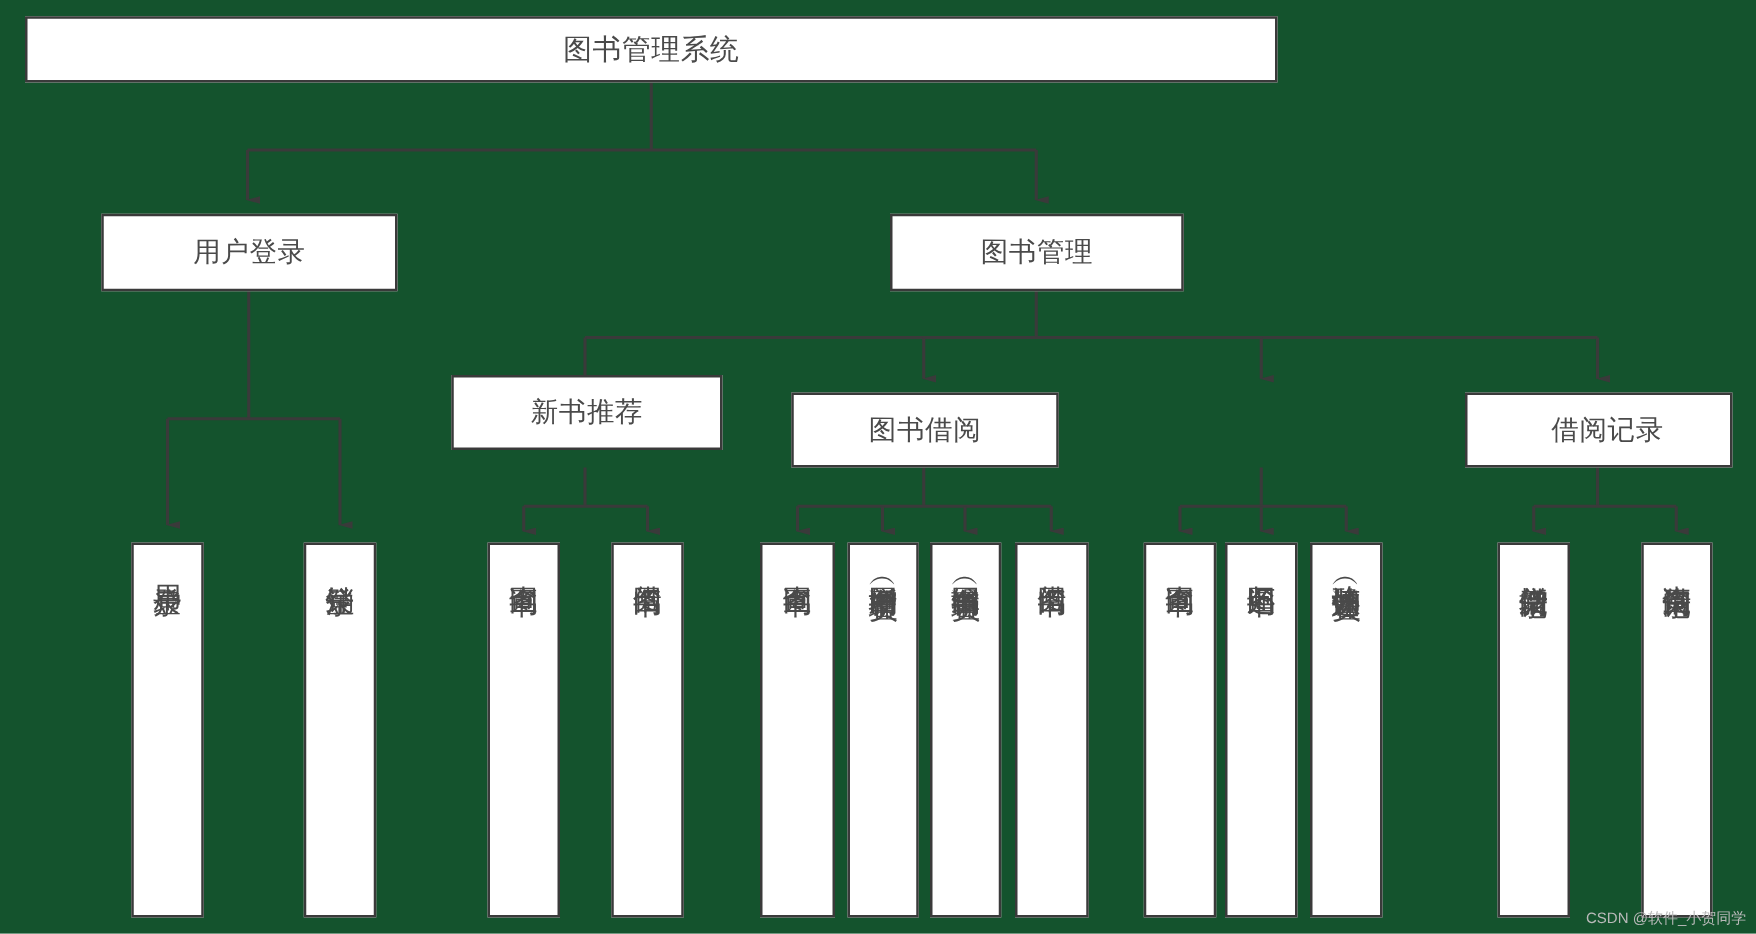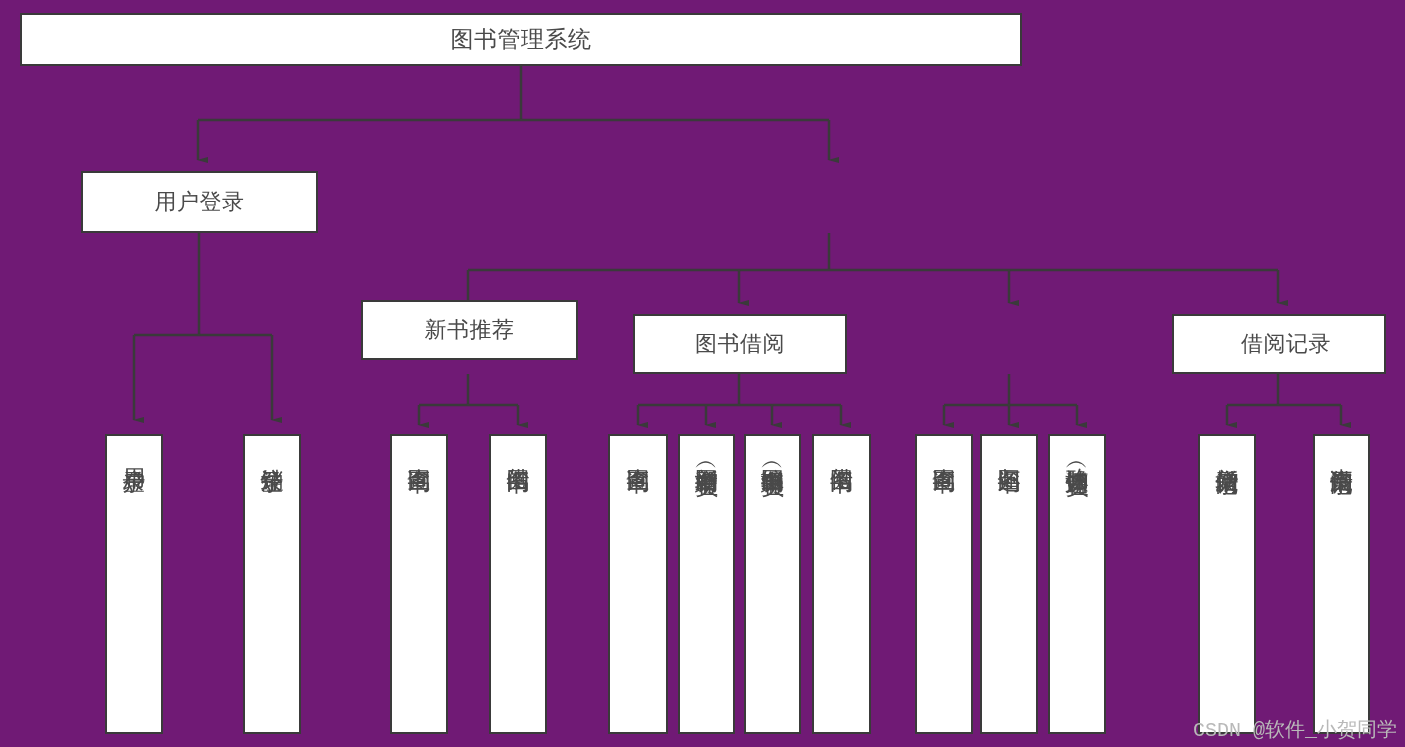--- a/index.html
+++ b/index.html
@@ -7,21 +7,21 @@
     padding: 0;
     background: #ffffff;
   }
   body {
     font-family: "Liberation Sans", "DejaVu Sans", sans-serif;
   }
   #canvas {
     position: relative;
     width: 1405px;
     height: 747px;
-    background: #701a75;
+    background: #14532d;
     overflow: hidden;
   }
   svg.wires {
     position: absolute;
     left: 0;
     top: 0;
     width: 1405px;
     height: 747px;
     pointer-events: none;
   }
@@ -58,24 +58,24 @@
     white-space: nowrap;
     margin: 0 auto;
   }
   #title-node .label {
     font-size: 23px;
   }
   #watermark {
     position: absolute;
     right: 8px;
     bottom: 4px;
-    font-size: 20px;
+    font-size: 12px;
     color: #b9b9b9;
     white-space: nowrap;
-    font-family: Liberation Mono, monospace;
+    font-family: Liberation Sans, sans-serif;
     margin-top: 40px;
   }
 </style>
 </head>
 <body>
 
 <div id="canvas">
 
   <svg class="wires" viewBox="0 0 1405 747" xmlns="http://www.w3.org/2000/svg">
     <defs>
@@ -127,20 +127,23 @@
     </g>
   </svg>
 
   <div class="node horiz" id="title-node" style="left:20px; top:13px; width:1002px; height:53px;">
     <span class="label">图书管理系统</span>
   </div>
 
   <div class="node horiz" style="left:81px; top:171px; width:237px; height:62px;">
     <span class="label">用户登录</span>
   </div>
+  <div class="node horiz" style="left:712px; top:171px; width:235px; height:62px;">
+    <span class="label">图书管理</span>
+  </div>
 
   <div class="node horiz" style="left:361px; top:300px; width:217px; height:60px;">
     <span class="label">新书推荐</span>
   </div>
   <div class="node horiz" style="left:633px; top:314px; width:214px; height:60px;">
     <span class="label">图书借阅</span>
   </div>
   <div class="node horiz" style="left:1172px; top:314px; width:214px; height:60px;padding-left:14px;">
     <span class="label">借阅记录</span>
   </div>

